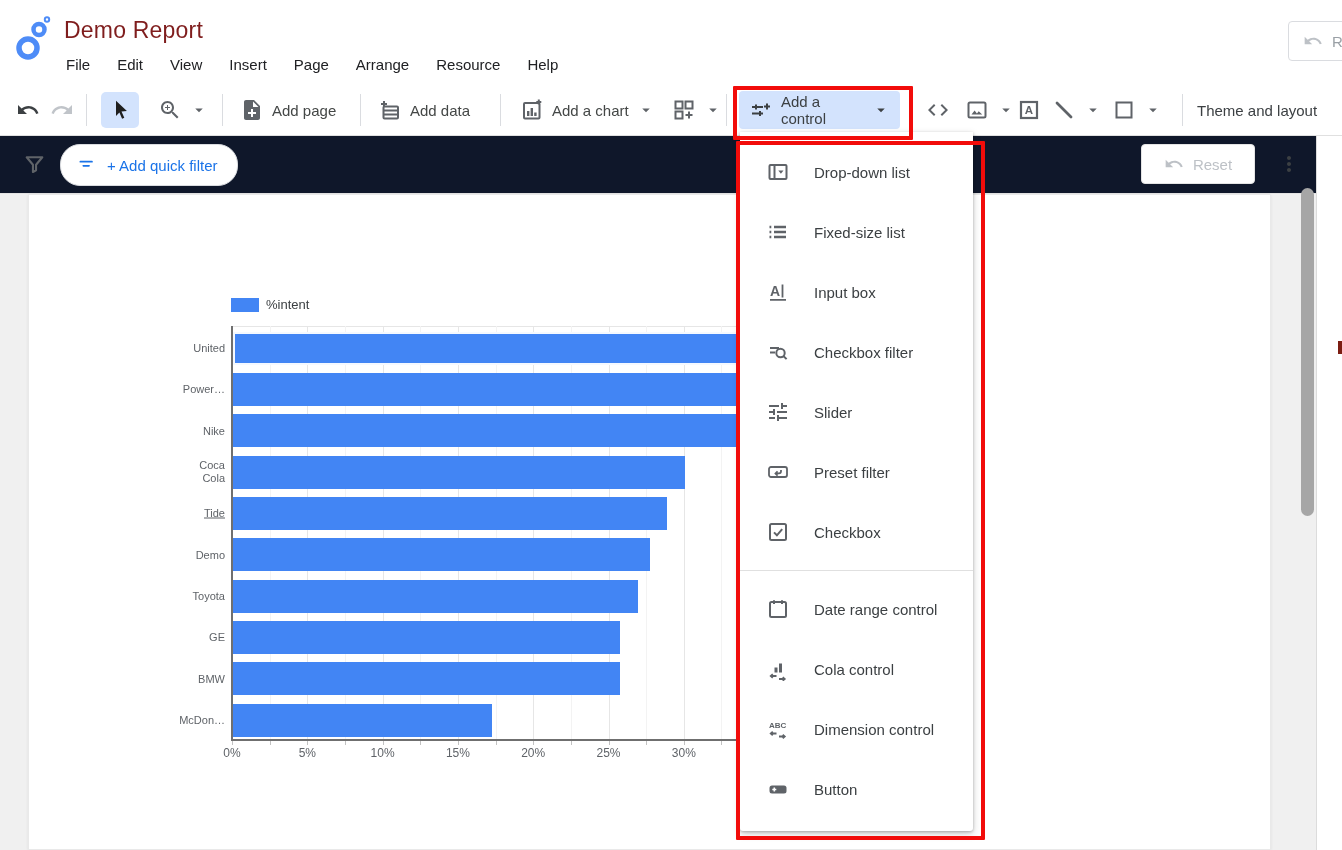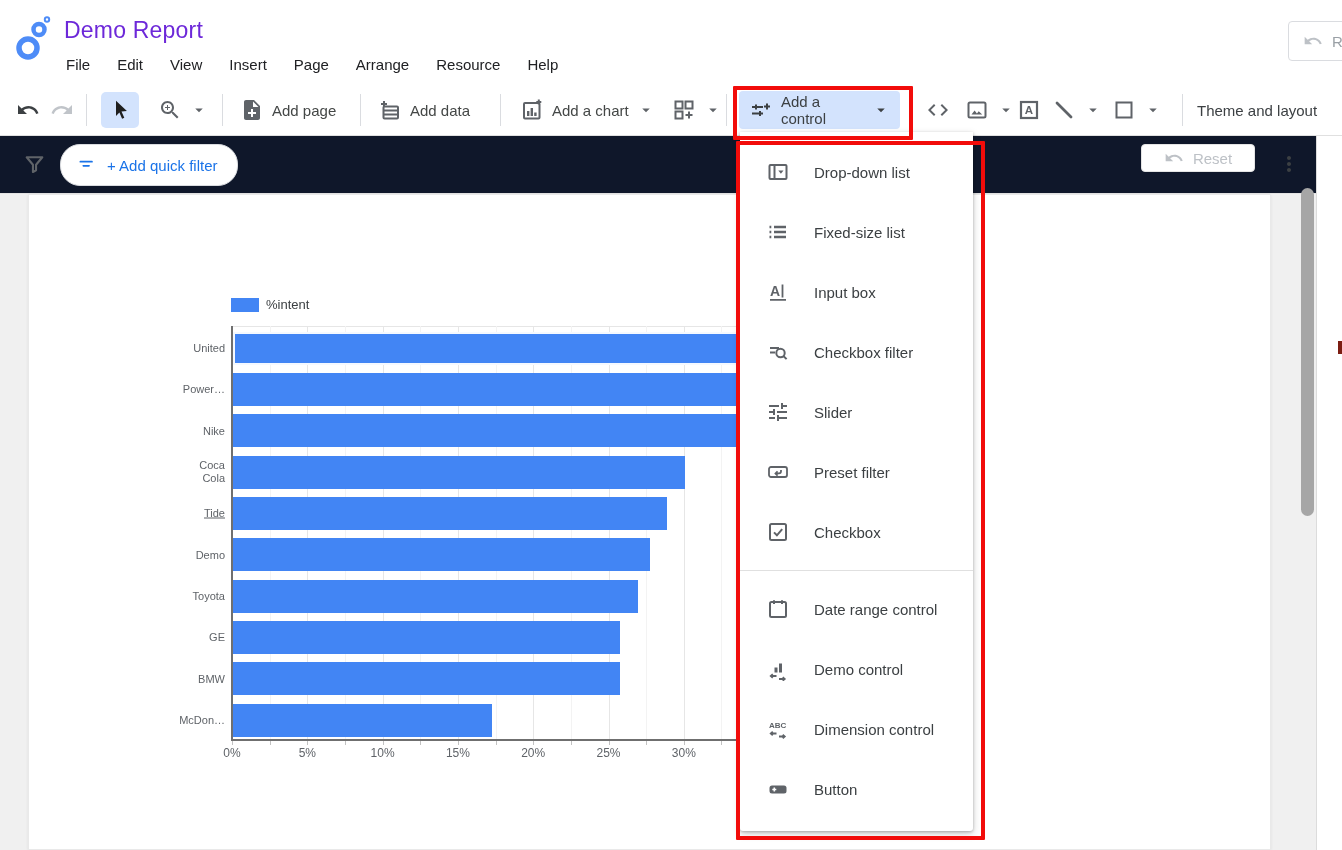--- a/index.html
+++ b/index.html
@@ -6,21 +6,21 @@
   body{
     width:1342px;height:850px;overflow:hidden;position:relative;
     font-family:"Liberation Sans",sans-serif;background:#fff;
     -webkit-font-smoothing:antialiased;
   }
   svg{display:block;}
 
   
   .header{position:absolute;left:0;top:0;width:1342px;height:85px;background:#fff;border-bottom:1px solid #eceef0;}
   .logo{position:absolute;left:15px;top:15px;width:36px;height:46px;}
-  .report-title{position:absolute;left:64px;top:17px;font-size:23px;color:#6d28d9;letter-spacing:.2px;}
+  .report-title{position:absolute;left:64px;top:17px;font-size:23px;color:#7f1d1d;letter-spacing:.2px;}
   .menubar{position:absolute;left:66px;top:56px;display:flex;gap:27px;font-size:15px;color:#202124;}
   .menubar span{cursor:pointer;}
   .hdr-reset{position:absolute;left:1288px;top:21px;height:40px;width:120px;border:1px solid #dadce0;border-radius:4px;
     display:flex;align-items:center;gap:9px;padding:0 14px;color:#9aa0a6;font-size:15px;background:#fff;box-sizing:border-box;}
   .hdr-reset .i{width:20px;height:20px;color:#bdc1c6;}
 
   
   .toolbar{position:absolute;left:0;top:85px;width:1342px;height:50px;background:#fff;border-bottom:1px solid #e0e0e0;}
   .titem{position:absolute;top:0;height:50px;display:flex;align-items:center;gap:8px;color:#444746;font-size:15px;cursor:pointer;}
   .ticon{width:24px;height:24px;color:#5f6368;flex:none;}
@@ -34,21 +34,21 @@
     display:flex;align-items:center;gap:8px;padding:0 10px;box-sizing:border-box;color:#3c4043;font-size:15px;cursor:pointer;}
   .control-btn .ticon{color:#3c4043;}
   .theme-label{color:#3c4043;}
 
   
   .filterbar{position:absolute;left:0;top:136px;width:1316px;height:57px;background:#0f172a;border-bottom:1px solid #e3e3e3;}
   .funnel{position:absolute;left:22px;top:16px;width:25px;height:25px;color:#5f6368;}
   .quickfilter{position:absolute;left:60px;top:8px;height:40px;border:1px solid #dadce0;border-radius:20px;
     display:flex;align-items:center;gap:10px;padding:0 20px 0 16px;color:#1a73e8;font-size:15px;background:#fff;cursor:pointer;}
   .quickfilter .i{width:20px;height:20px;}
-  .reset-btn{position:absolute;left:1141px;top:8px;width:114px;height:28px;border:1px solid #e4e4e4;border-radius:4px;
+  .reset-btn{position:absolute;left:1141px;top:8px;width:114px;height:40px;border:1px solid #e4e4e4;border-radius:4px;
     display:flex;align-items:center;justify-content:center;gap:9px;color:#bdc1c6;font-size:15px;background:#fff;box-sizing:border-box;}
   .reset-btn .i{width:20px;height:20px;}
   .kebab{position:absolute;left:1277px;top:16px;width:24px;height:24px;color:#3c4043;cursor:pointer;}
 
   
   .canvas{position:absolute;left:0;top:194px;width:1316px;height:656px;background:#f0f0f0;}
   .page{position:absolute;left:28px;top:0;width:1243px;height:656px;background:#fff;border:1px solid #e9e9e9;
     box-sizing:border-box;box-shadow:0 1px 3px rgba(0,0,0,.07);}
   .scrollthumb{position:absolute;left:1301px;top:188px;width:13px;height:328px;border-radius:7px;background:#a6a6a6;z-index:30;}
   .rightpanel{position:absolute;left:1316px;top:136px;width:26px;height:714px;background:#fff;border-left:1px solid #dcdcdc;}
@@ -474,21 +474,21 @@
     </div>
     <div class="menu-item">
       <span class="menu-ic">
         <svg viewBox="0 0 24 24" fill="none" stroke="currentColor" stroke-width="1.8">
           <rect x="8.5" y="10.5" width="3" height="5" fill="currentColor" stroke="none"></rect>
           <rect x="13" y="6.5" width="3" height="9" fill="currentColor" stroke="none"></rect>
           <path d="M10.5 19H4.8M6.8 17.3L4.8 19l2 1.7"></path>
           <path d="M13 22h5.7M16.7 20.3l2 1.7-2 1.7"></path>
         </svg>
       </span>
-      <span>Demo control</span>
+      <span>Cola control</span>
     </div>
     <div class="menu-item">
       <span class="menu-ic">
         <svg viewBox="0 0 24 24" fill="none" stroke="currentColor" stroke-width="1.8">
           <text x="3" y="11" font-size="8" font-weight="bold" fill="currentColor" stroke="none" font-family="Liberation Sans, sans-serif">ABC</text>
           <path d="M10.5 16.5H4.8M6.8 14.8l-2 1.7 2 1.7"></path>
           <path d="M13 19.5h5.7M16.7 17.8l2 1.7-2 1.7"></path>
         </svg>
       </span>
       <span>Dimension control</span>

